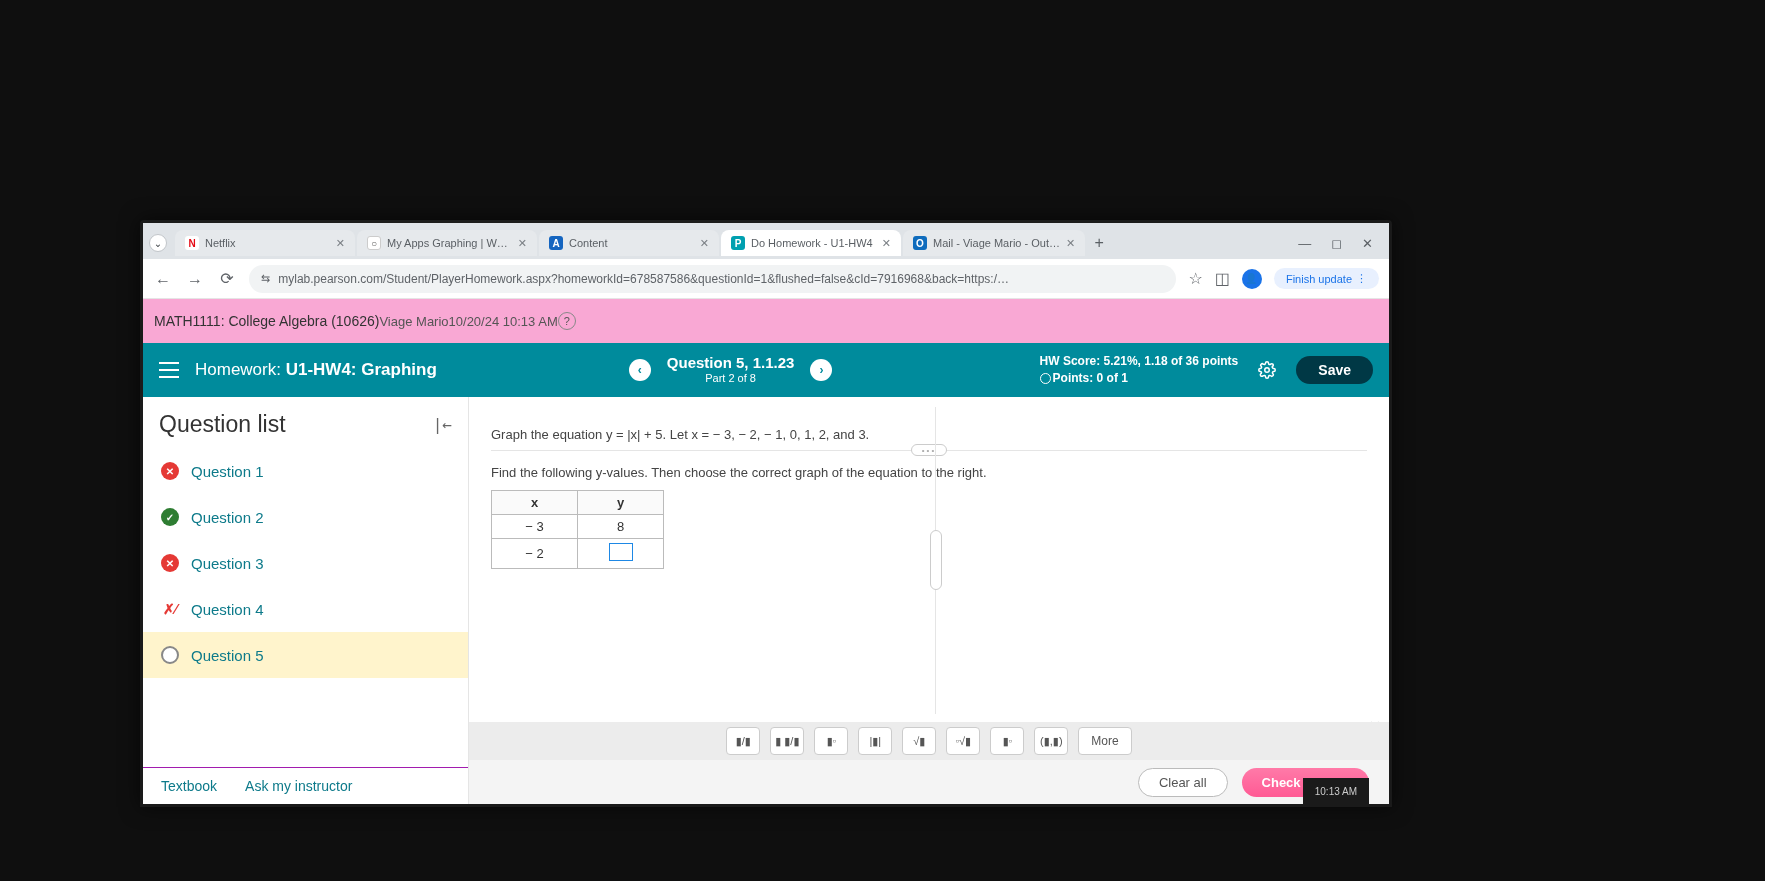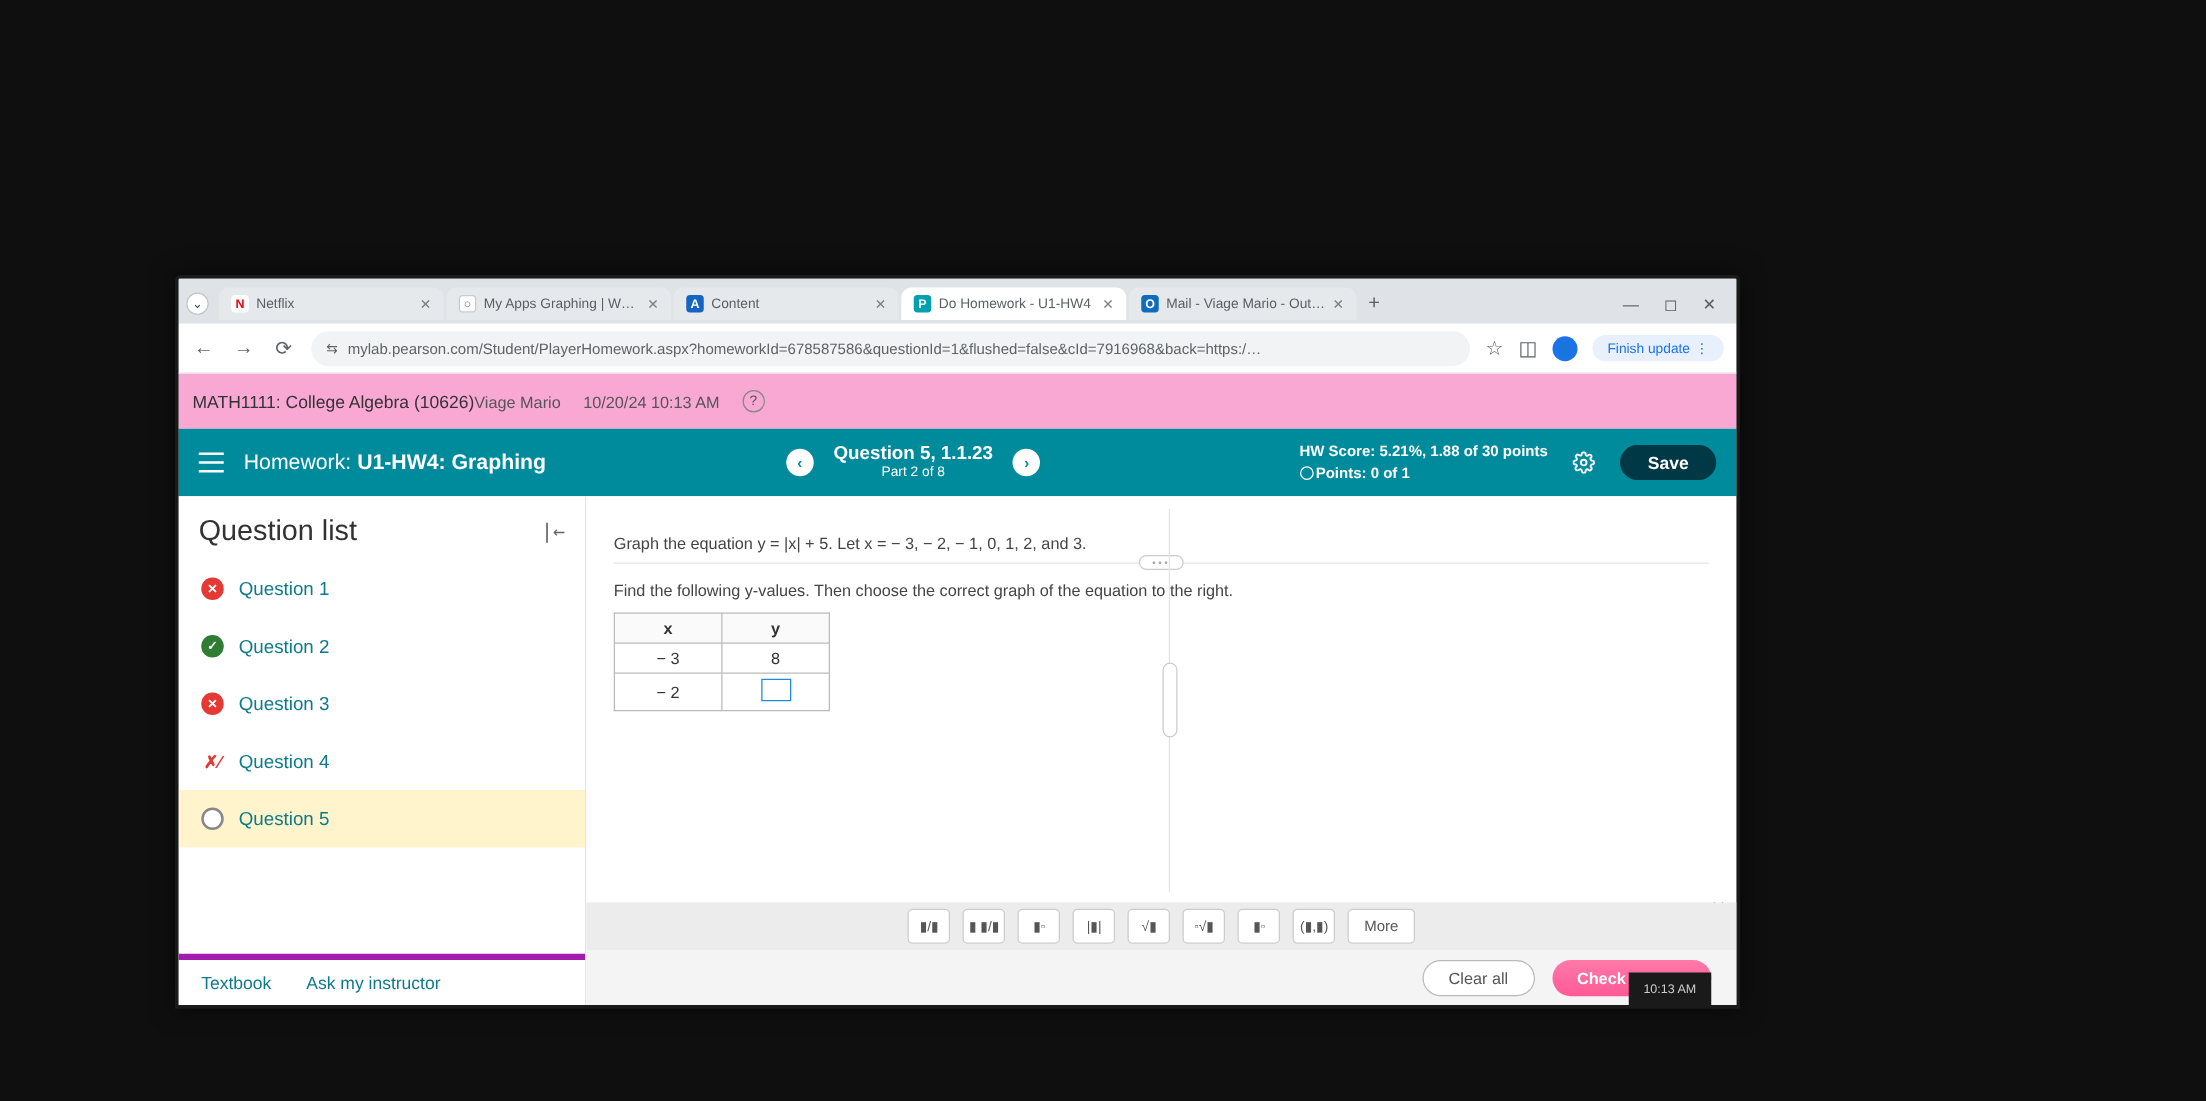--- a/index.html
+++ b/index.html
@@ -20,21 +20,21 @@
   .wincontrols span { font-size: 13px; }
 
   .addrbar { height: 40px; background: #fff; display: flex; align-items: center; padding: 0 10px; gap: 12px; border-bottom: 1px solid #e5e5e5; color: #5f6368; }
   .navbtn { width: 20px; text-align: center; font-size: 16px; color: #5f6368; }
   .omni { flex: 1; display: flex; align-items: center; gap: 8px; background: #f1f3f4; border-radius: 16px; height: 28px; padding: 0 12px; font-size: 12px; color: #5f6368; }
   .omni .lock { font-size: 11px; }
   .pill-update { background: #e8f0fe; color: #1a73e8; border-radius: 14px; padding: 4px 12px; font-size: 11px; display: flex; align-items: center; gap: 4px; }
 
   
   .page-top { height: 44px; display: flex; align-items: center; padding: 0 11px; background: #f9a8d4; font-size: 14px; color: #333; }
-  .page-top .right { display: flex; align-items: center; gap: 18px; font-size: 13px; color: #555; }
+  .page-top .right { display: flex; align-items: center; font-size: 13px; color: #555; }
   .help-icon { width: 18px; height: 18px; border: 1.5px solid #888; border-radius: 50%; display: inline-flex; align-items: center; justify-content: center; font-size: 11px; }
 
   
   .tealbar { height: 54px; background: #008b9c; color: #fff; display: flex; align-items: center; padding: 0 16px; gap: 16px; font-size: 14px; }
   .hamburger { width: 20px; height: 16px; display: inline-flex; flex-direction: column; justify-content: space-between; }
   .hamburger span { display: block; height: 2px; background: #fff; }
   .hw-title { font-size: 17px; }
   .hw-title b { font-weight: 700; }
   .navcircle { width: 22px; height: 22px; border-radius: 50%; background: #fff; color: #008b9c; display: inline-flex; align-items: center; justify-content: center; font-size: 12px; font-weight: bold; }
   .qinfo { text-align: center; line-height: 1.2; }
@@ -52,21 +52,21 @@
   .sb-header { display: flex; align-items: center; justify-content: space-between; padding: 14px 16px 10px 16px; font-size: 23px; color: #333; }
   .collapse { font-size: 16px; color: #666; font-family: monospace; }
   .qlist { flex: 1; overflow: auto; }
   .qitem { display: flex; align-items: center; gap: 12px; padding: 14px 18px; color: #0d7a8a; font-size: 15px; cursor: pointer; }
   .qitem.selected { background: #fff4cc; }
   .status-icon { width: 18px; height: 18px; border-radius: 50%; display: inline-flex; align-items: center; justify-content: center; font-size: 10px; font-weight: bold; color: #fff; }
   .st-wrong { background: #e53935; }
   .st-right { background: #2e7d32; }
   .st-partial { color: #e53935; background: none; font-size: 14px; }
   .st-open { border: 2px solid #888; background: #fff; }
-  .sb-footer { border-top: 5px solid #a21caf; padding: 10px 18px; color: #0d7a8a; font-size: 14px; display: flex; gap: 28px; }
+  .sb-footer { border-top: 1px solid #a21caf; padding: 10px 18px; color: #0d7a8a; font-size: 14px; display: flex; gap: 28px; }
 
   .content { flex: 1; position: relative; display: flex; flex-direction: column; }
   .problem { padding: 30px 22px; font-size: 13px; color: #444; }
   .problem-sep { height: 1px; background: #e5e5e5; margin: 8px 0 14px 0; position: relative; }
   .sep-handle { position: absolute; left: 50%; top: -6px; transform: translateX(-50%); width: 36px; height: 12px; border: 1px solid #ccc; border-radius: 6px; background: #fff; display: flex; align-items: center; justify-content: center; font-size: 8px; color: #aaa; letter-spacing: 2px; }
   .instr { font-size: 13px; color: #444; margin-bottom: 10px; }
 
   table.xytab { border-collapse: collapse; font-size: 13px; color: #333; }
   table.xytab th, table.xytab td { border: 1px solid #bbb; width: 86px; padding: 4px 6px; text-align: center; font-weight: normal; }
   table.xytab th { background: #fafafa; font-weight: 600; }
@@ -170,21 +170,21 @@
         <b>U1-HW4: Graphing</b>
       </div>
       <div style="flex:0 0 160px"></div>
       <div class="navcircle">‹</div>
       <div class="qinfo">
         <div class="main">Question 5, 1.1.23</div>
         <div class="sub">Part 2 of 8</div>
       </div>
       <div class="navcircle">›</div>
       <div class="scoreblock">
-        <div><b>HW Score: 5.21%, 1.88 of 30 points</b></div>
+        <div><b>HW Score: 5.21%, 1.18 of 36 points</b></div>
         <div class="line2">
             <span class="circle-o"></span>
             <b>Points: 0 of 1</b>
           </div>
       </div>
       <div class="gear">
         <svg width="18" height="18" viewBox="0 0 24 24" fill="none" stroke="#fff" stroke-width="2">
             <circle cx="12" cy="12" r="3"></circle>
             <path d="M19.4 15a1.7 1.7 0 0 0 .34 1.87l.06.06a2 2 0 1 1-2.83 2.83l-.06-.06a1.7 1.7 0 0 0-1.87-.34 1.7 1.7 0 0 0-1 1.56V21a2 2 0 1 1-4 0v-.09A1.7 1.7 0 0 0 9 19.4a1.7 1.7 0 0 0-1.87.34l-.6.06a2 2 0 1 1-2.83-2.83l.06-.06A1.7 1.7 0 0 0 4.6 15a1.7 1.7 0 0 0-1.56-1H3a2 2 0 1 1 0-4h.09A1.7 1.7 0 0 0 4.6 9a1.7 1.7 0 0 0-.34-1.87l-.06-.06A2 2 0 1 1 7.03 4.24l.6.06A1.7 1.7 0 0 0 9 4.6a1.7 1.7 0 0 0 1-1.56V3a2 2 0 1 1 4 0v.09c0 .67.39 1.27 1 1.51a1.7 1.7 0 0 0 1.87-.34l.06-.06a2 2 0 1 1 2.83 2.83l-.6.06A1.7 1.7 0 0 0 19.4 9c.24.61.84 1 1.51 1H21a2 2 0 1 1 0 4h-.09a1.7 1.7 0 0 0-1.51 1z"></path>
           </svg>

